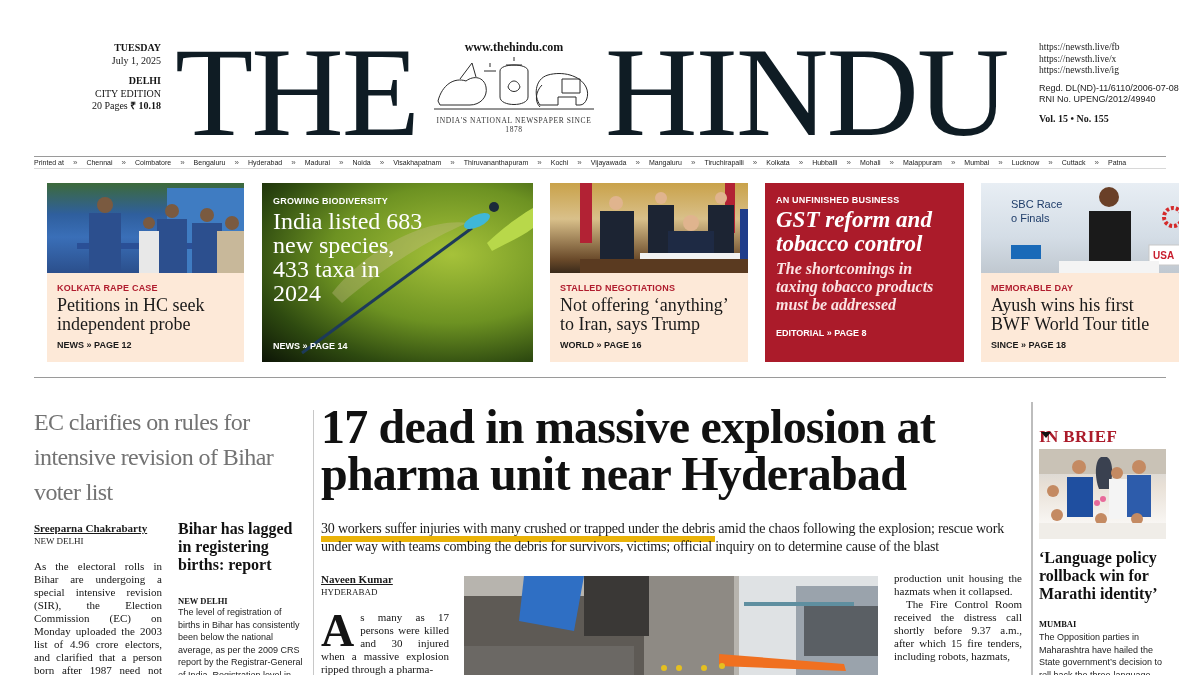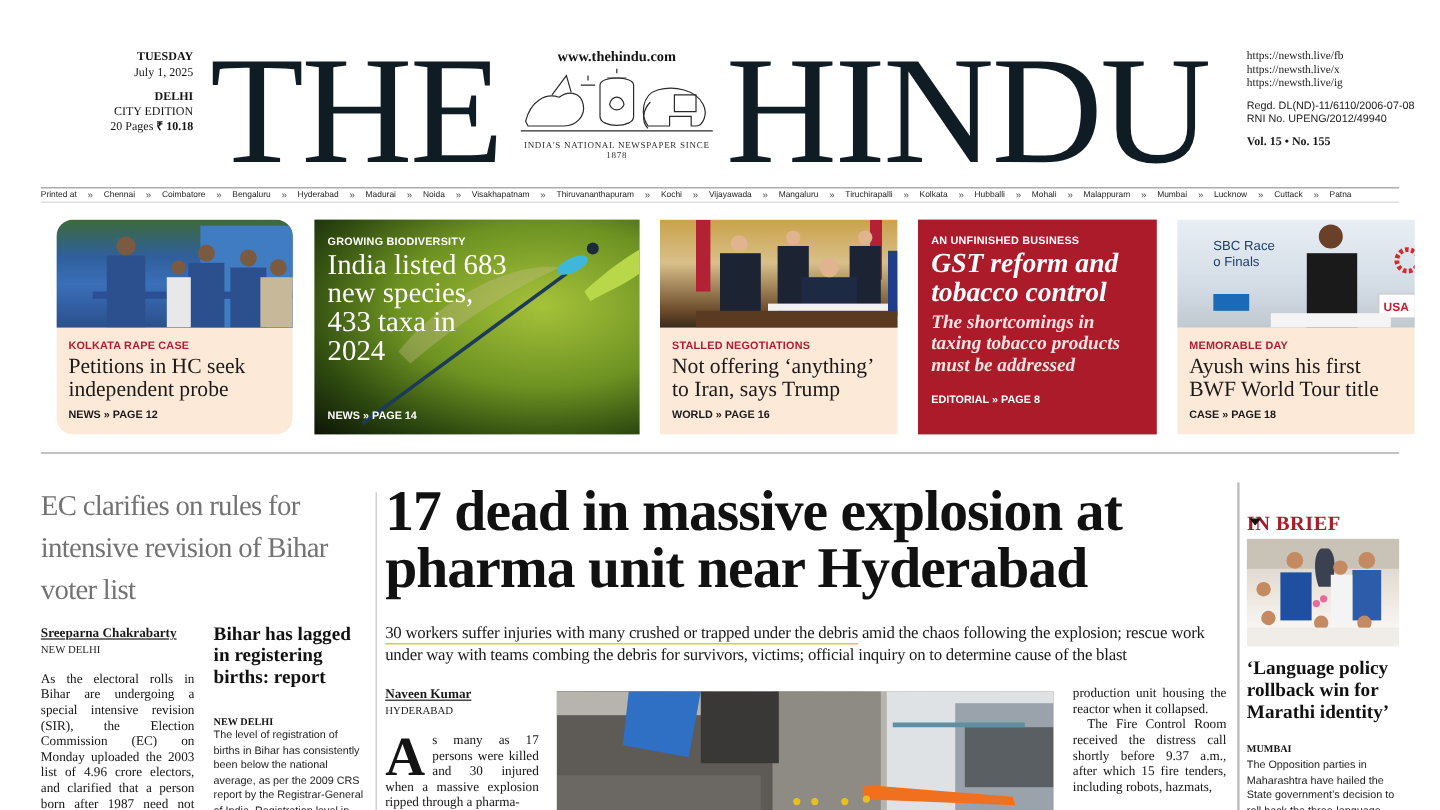--- a/index.html
+++ b/index.html
@@ -27,21 +27,21 @@
   .printed-bar span { margin-right: 9px; }
   .printed-bar .sep { color: #555; font-size: 8px; }
 
   
   .teaser { position: absolute; top: 183px; height: 179px; overflow: hidden; margin-left: 13px; }
   .teaser .photo { width: 100%; height: 90px; position: relative; overflow: hidden; padding-left: 30px; }
   .teaser .body { background: #fde9d8; height: 89px; padding: 10px 10px 0 10px; }
   .kicker { font-family: "Liberation Sans", sans-serif; font-weight: bold; font-size: 9px; letter-spacing: 0.2px; color: #b01c2e; text-transform: uppercase; }
   .teaser .hl { font-size: 18px; line-height: 19px; margin-top: 3px; color: #1a1a1a; }
   .pageref { font-family: "Liberation Sans", sans-serif; font-weight: bold; font-size: 9px; color: #1a1a1a; margin-top: 6px; }
-  .t1 { left: 34px; width: 197px; border-radius: 14px; }
+  .t1 { left: 34px; width: 197px; }
   .t2 { left: 249px; width: 271px; background: radial-gradient(ellipse at 70% 40%, #a6c23a 0%, #6d9222 45%, #2e4a10 75%, #0c1406 100%); }
   .t2 .content { position: absolute; left: 11px; top: 13px; }
   .t2 .kicker { color: #ffffff; }
   .t2 .hl { color: #ffffff; font-size: 24px; line-height: 24px; margin-top: 3px; width: 160px; }
   .t2 .pageref { position: absolute; left: 11px; bottom: 11px; color: #ffffff; }
   .t3 { left: 537px; width: 198px; }
   .t4 { left: 752px; width: 199px; background: #ab1b2a; padding: 12px 11px; }
   .t4 .kicker { color: #ffffff; }
   .t4 .hl { color: #ffffff; font-size: 23px; line-height: 24px; font-style: italic; font-weight: bold; margin-top: 3px; }
   .t4 .sub { color: #fbe3e3; font-size: 16px; line-height: 18px; font-style: italic; font-weight: bold; margin-top: 4px; }
@@ -58,21 +58,21 @@
   .left-story .text { margin-top: 14px; font-size: 11px; line-height: 13px; text-align: justify; hyphens: manual; }
   .sidebar-story { position: absolute; left: 178px; top: 520px; width: 128px; }
   .sidebar-story .hl { font-weight: bold; font-size: 16px; line-height: 18px; color: #111; }
   .sidebar-story .dl { font-weight: bold; font-size: 8.5px; margin-top: 22px; }
   .sidebar-story .text { font-family: "Liberation Sans", sans-serif; font-size: 9px; line-height: 12.5px; color: #222; }
   .vrule-left { position: absolute; left: 313px; top: 410px; height: 265px; border-left: 1px solid #c8c8c8; }
 
   
   .lead-hl { position: absolute; left: 321px; top: 403px; width: 705px; font-weight: bold; font-size: 48px; line-height: 47px; letter-spacing: -0.8px; color: #111; }
   .lead-deck { position: absolute; left: 321px; top: 520px; width: 700px; font-size: 14px; line-height: 18px; color: #1a1a1a; letter-spacing: -0.2px; }
-  .lead-deck .ul { border-bottom: 1px solid #eab308; }
+  .lead-deck .ul { border-bottom: 6px solid #eab308; }
   .lead-col1 { position: absolute; left: 321px; top: 573px; width: 128px; }
   .lead-col1 .text { margin-top: 14px; font-size: 11px; line-height: 13px; text-align: justify; }
   .dropcap { float: left; font-weight: bold; font-size: 46px; line-height: 38px; margin: 1px 6px 0 0; }
   .lead-photo { position: absolute; left: 464px; top: 576px; width: 414px; height: 99px; overflow: hidden; background: linear-gradient(90deg, #6d6a66 0%, #4c5560 18%, #8a8680 38%, #9d9b96 55%, #cfd3d6 72%, #b9bec3 100%); }
   .lead-col3 { position: absolute; left: 894px; top: 572px; width: 128px; font-size: 11px; line-height: 13px; text-align: justify; }
   .lead-col3 .indent { text-indent: 12px; }
   .vrule-right { position: absolute; left: 1031px; top: 402px; height: 273px; border-left: 2px solid #bdbdbd; }
 
   
   .brief-title { position: absolute; left: 1039px; top: 406px; font-weight: bold; font-size: 17px; letter-spacing: 0.4px; color: #ab1b2a; margin-top: 21px; }
@@ -260,21 +260,21 @@
       <rect x="138" y="62" width="44" height="20" fill="#ffffff" stroke="#c8c8c8"></rect>
       <text x="142" y="76" font-size="10" font-weight="bold" font-family="Liberation Sans, sans-serif" fill="#c81e2e">USA</text>
       <circle cx="98" cy="14" r="10" fill="#6a4028"></circle>
       <rect x="78" y="28" width="42" height="62" fill="#1a1a1a"></rect>
       <rect x="48" y="78" width="100" height="12" fill="#f4f4f4"></rect>
     </svg>
   </div>
   <div class="body">
     <div class="kicker">MEMORABLE DAY</div>
     <div class="hl">Ayush wins his first BWF World Tour title</div>
-    <div class="pageref"><span>CASE</span> <span>»</span> <span>PAGE 18</span></div>
+    <div class="pageref"><span>SINCE</span> <span>»</span> <span>PAGE 18</span></div>
   </div>
 </div>
 
 <div class="hr-main"></div>
 
 <div class="left-hl">EC clarifies on rules for intensive revision of Bihar voter list</div>
 <div class="left-story">
   <div class="byline">Sreeparna Chakrabarty</div>
   <div class="dateline">NEW DELHI</div>
   <div class="text">As the electoral rolls in Bihar are undergoing a special intensive revision (SIR), the Election Commission (EC) on Monday uploaded the 2003 list of 4.96 crore electors, and clarified that a person born after 1987 need not give the</div>
@@ -313,21 +313,21 @@
         <circle cx="200" cy="92" r="3"></circle>
         <circle cx="215" cy="92" r="3"></circle>
         <circle cx="240" cy="92" r="3"></circle>
         <circle cx="258" cy="90" r="3"></circle>
       </g>
     <rect x="0" y="70" width="170" height="29" fill="#6b6864"></rect>
   </svg>
 </div>
 
 <div class="lead-col3">
-  <div>production unit housing the reactor when it collapsed.</div>
+  <div>production unit housing the hazmats when it collapsed.</div>
   <div class="indent">The Fire Control Room received the distress call shortly before 9.37 a.m., after which 15 fire tenders, including robots, hazmats,</div>
 </div>
 
 <div class="vrule-right"></div>
 
 <div class="brief-title">IN BRIEF</div>
 <div class="brief-arrow"></div>
 <div class="brief-photo">
   <svg width="127" height="90" viewBox="0 0 127 90">
     <rect x="0" y="0" width="127" height="25" fill="#c9c2b6"></rect>

